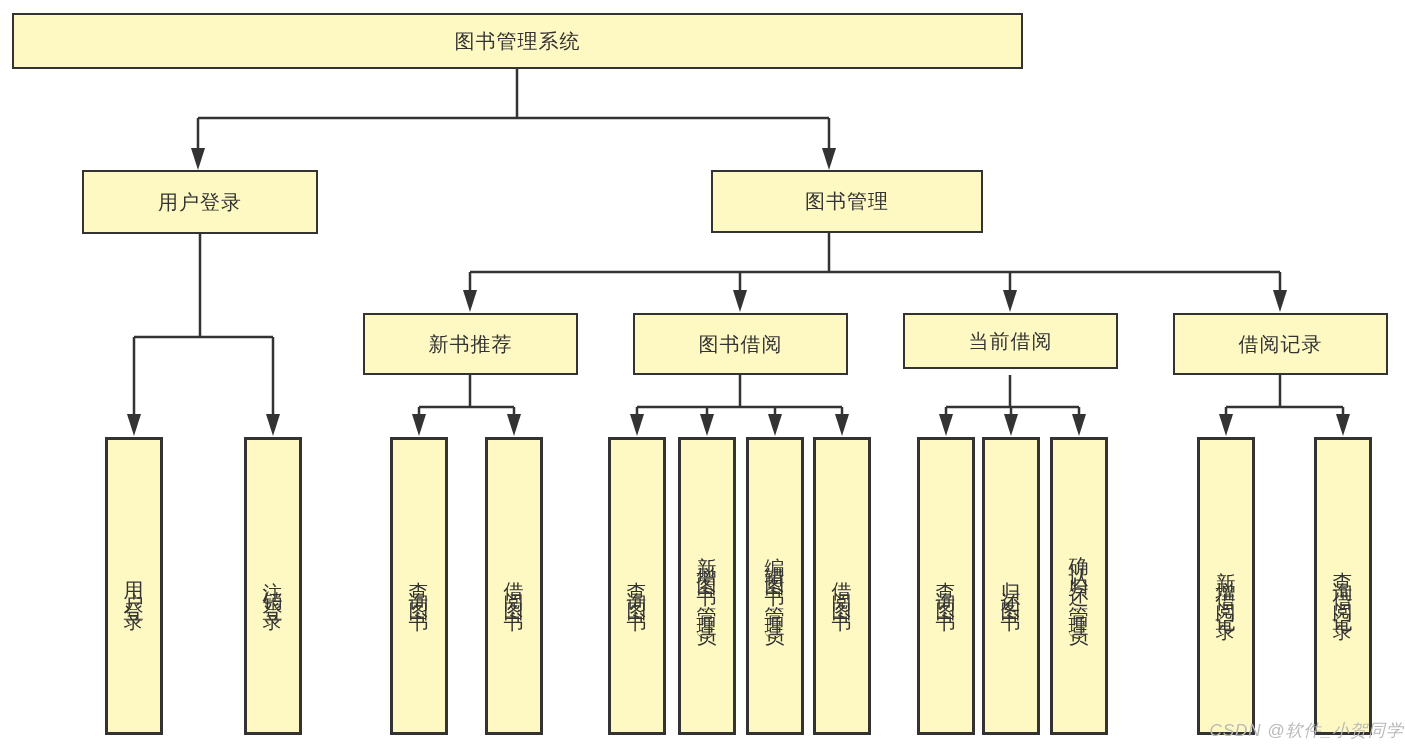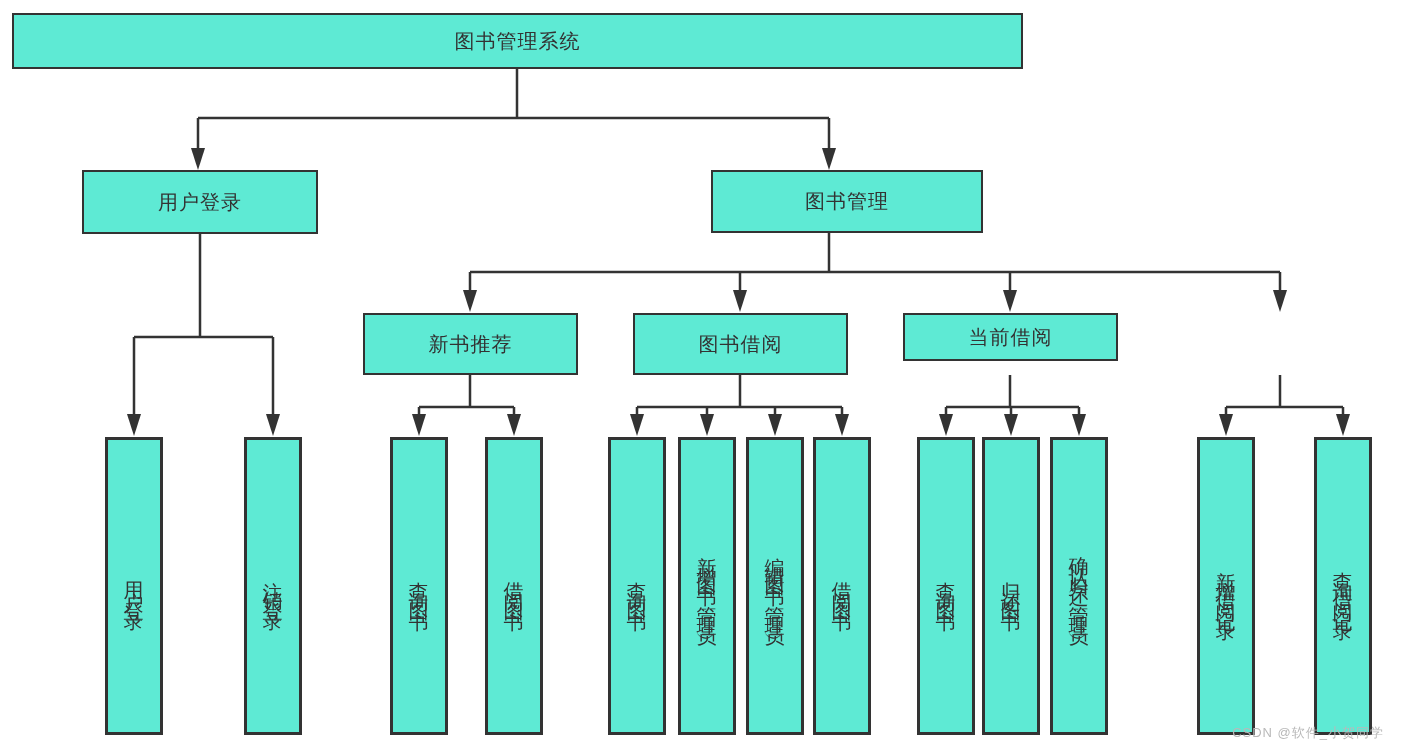--- a/index.html
+++ b/index.html
@@ -2,31 +2,31 @@
 <html><head>
 <meta charset="utf-8">
 <style>
   html,body{margin:0;padding:0;background:#ffffff;}
   #stage{
     position:relative;width:1405px;height:747px;background:#ffffff;overflow:hidden;
     font-family:"Liberation Sans","DejaVu Sans",sans-serif;
   }
   #wires{position:absolute;left:0;top:0;z-index:1;}
   .node{
-    position:absolute;box-sizing:border-box;border:2px solid #333333;background:#5eead4;
+    position:absolute;box-sizing:border-box;border:2px solid #333333;background:#fef9c3;
     display:flex;align-items:center;justify-content:center;color:#333333;z-index:2;
   }
   .node.h{font-size:20px;letter-spacing:1px;}
   .node.v{
     border-width:3px;writing-mode:vertical-rl;text-orientation:mixed;
     font-size:20px;letter-spacing:10px;line-height:1;
   }
   .watermark{
-    position:absolute;right:21px;bottom:5px;z-index:10;
-    font-size:13px;color:#b9b9b9;letter-spacing:1px;white-space:nowrap;
+    position:absolute;right:1px;bottom:5px;z-index:10;
+    font-size:17px;color:#b9b9b9;letter-spacing:1px;white-space:nowrap;font-style:italic;
   }
 </style>
 </head>
 <body>
 
 <div id="stage">
 
   <svg id="wires" width="1405" height="747" viewBox="0 0 1405 747">
     <g stroke="#333333" stroke-width="2.5" fill="none">
 
@@ -77,22 +77,25 @@
   <div class="node h" style="left:711px;top:170px;width:272px;height:63px">
     <span>图书管理</span>
   </div>
 
   <div class="node h" style="left:633px;top:313px;width:215px;height:62px">
     <span>图书借阅</span>
   </div>
   <div class="node h" style="left:363px;top:313px;width:215px;height:62px">
     <span>新书推荐</span>
   </div>
-  <div class="node h" style="left:903px;top:313px;width:215px;height:48px">
+  <div class="node h" style="left:903px;top:313px;width:215px;height:56px">
     <span>当前借阅</span>
+  </div>
+  <div class="node h" style="left:1173px;top:313px;width:215px;height:62px">
+    <span>借阅记录</span>
   </div>
 
   <div class="node v" style="left:105px;top:437px;width:58px;height:298px">
     <span>用户登录</span>
   </div>
   <div class="node v" style="left:244px;top:437px;width:58px;height:298px">
     <span>注销登录</span>
   </div>
 
   <div class="node v" style="left:390px;top:437px;width:58px;height:298px">

